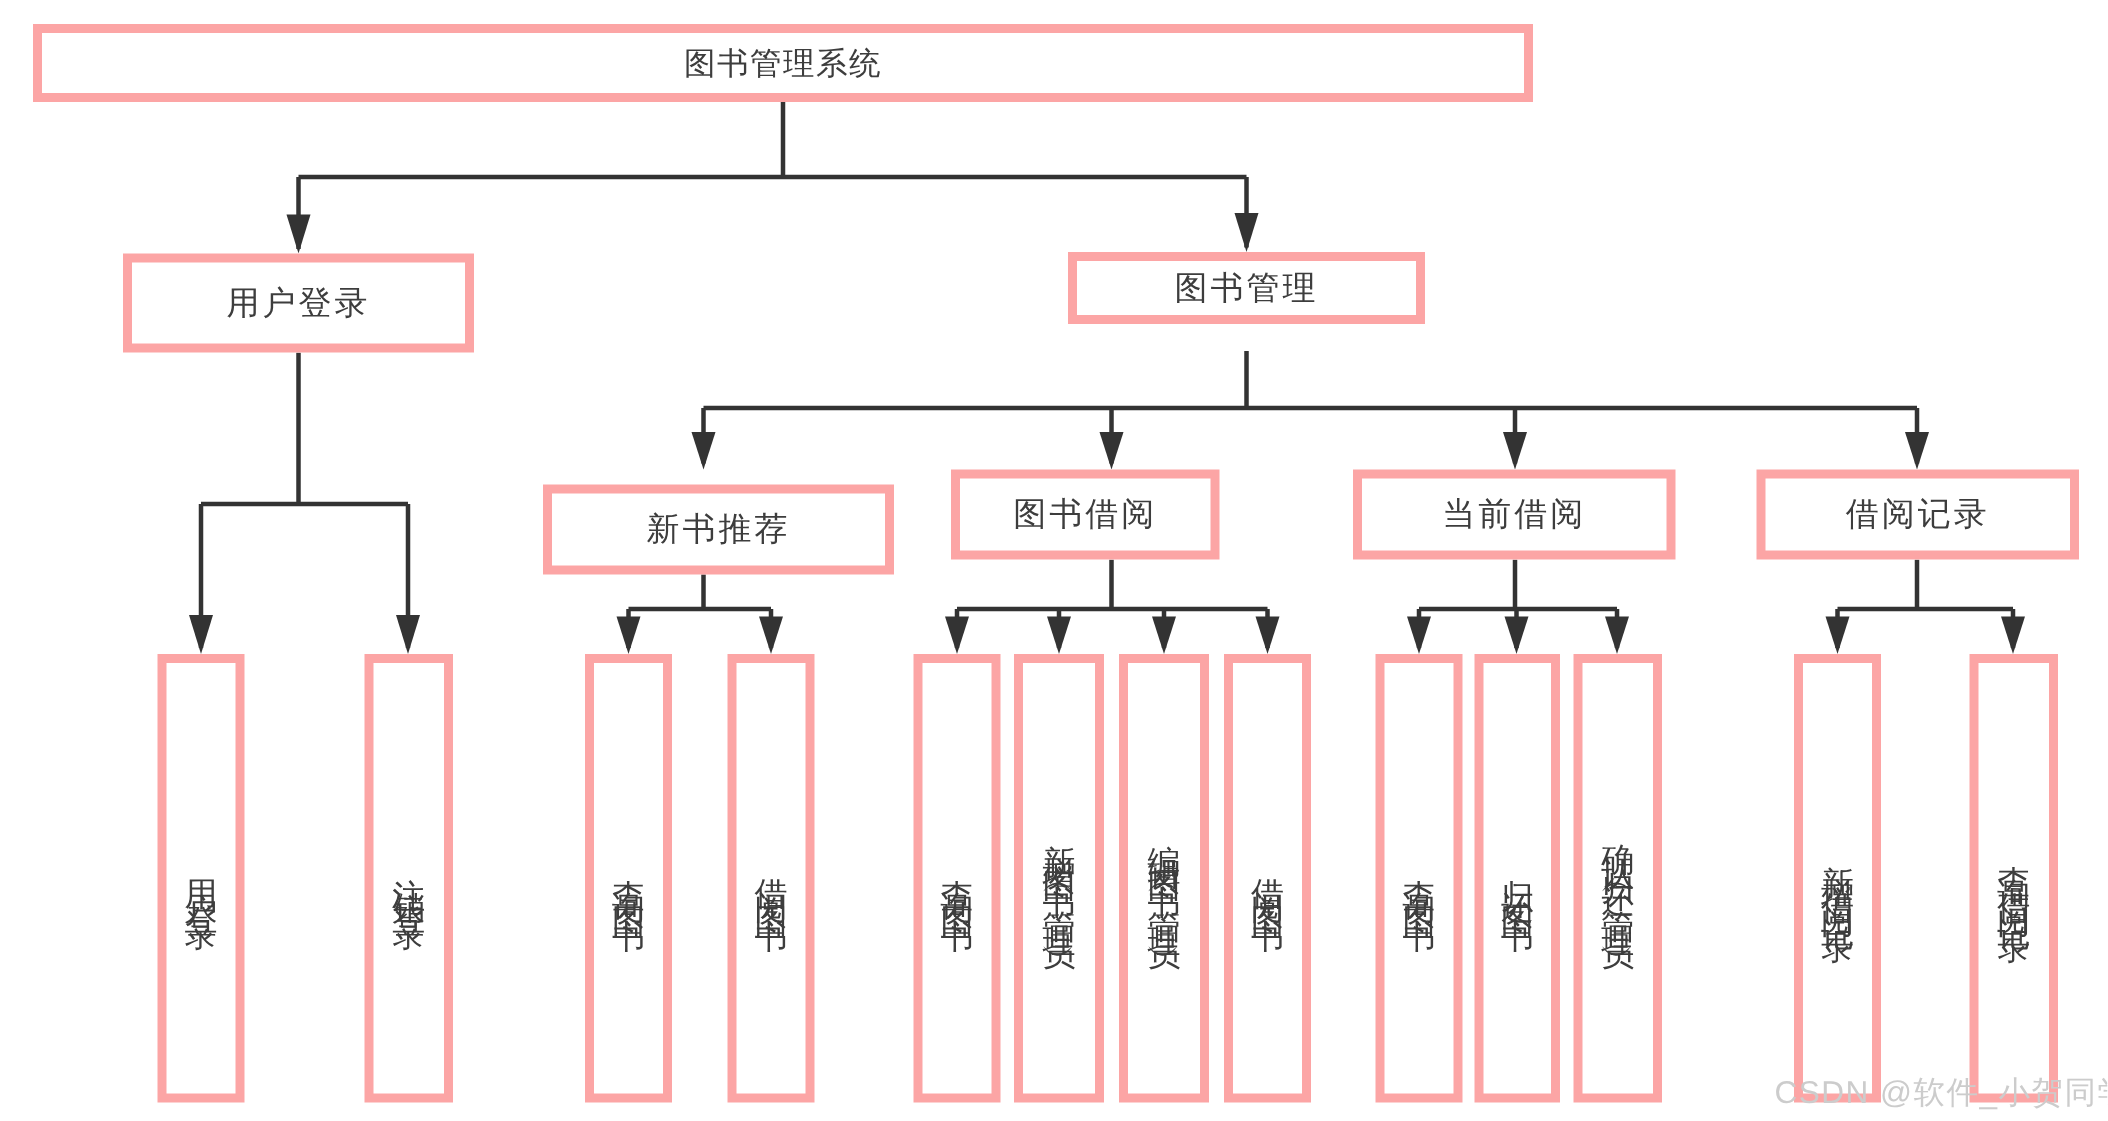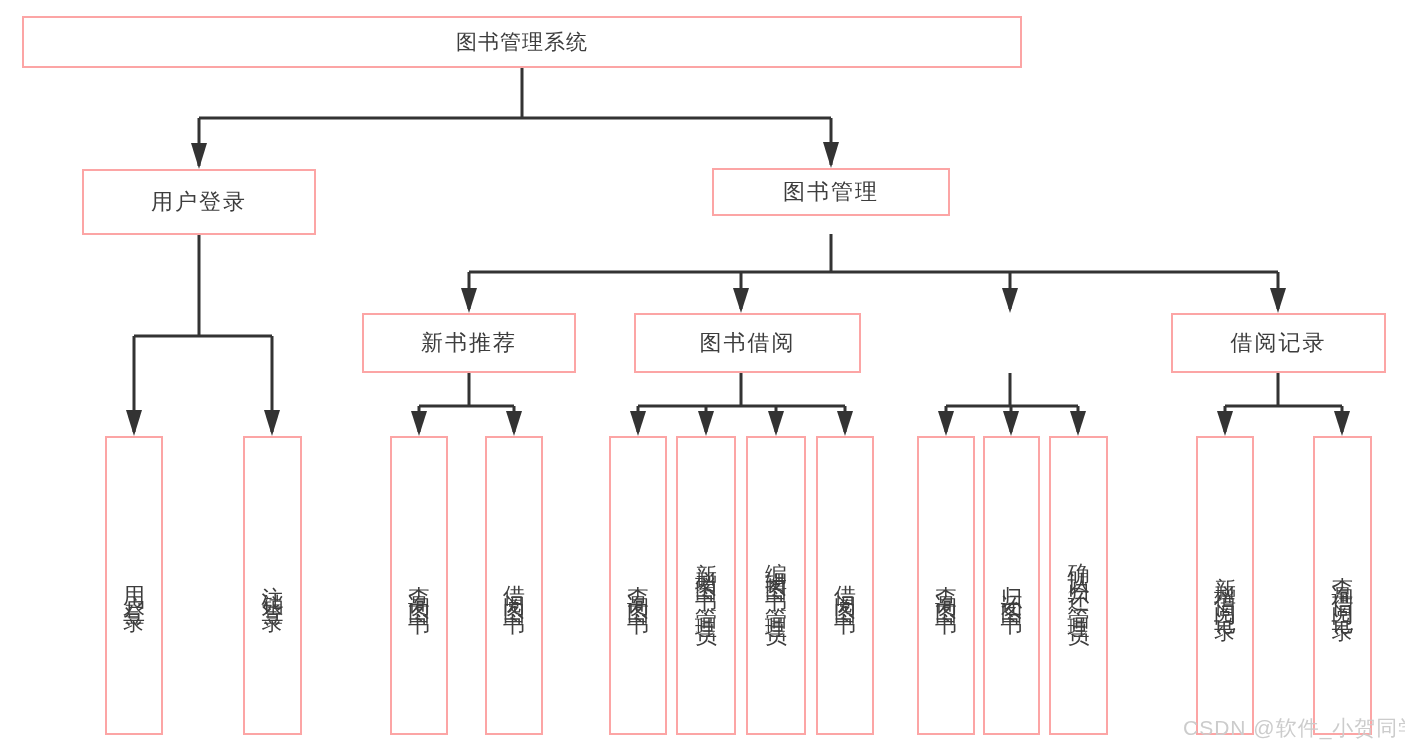--- a/index.html
+++ b/index.html
@@ -12,21 +12,21 @@
     overflow: hidden;
   }
   .connectors {
     position: absolute;
     left: 0; top: 0;
     z-index: 1;
   }
   .box {
     position: absolute;
     box-sizing: border-box;
-    border: 2px solid #fca5a5;
+    border: 6px solid #fca5a5;
     background: #ffffff;
     display: flex;
     align-items: center;
     justify-content: center;
     color: #3d3d3d;
     z-index: 2;
   }
   .box--h span {
     font-size: 22px;
     letter-spacing: 2px;
@@ -94,25 +94,28 @@
     <span>图书管理系统</span>
   </div>
 
   <div class="box box--h" style="left:82px; top:169px; width:234px; height:66px;">
     <span>用户登录</span>
   </div>
   <div class="box box--h" style="left:712px; top:168px; width:238px; height:48px;">
     <span>图书管理</span>
   </div>
 
-  <div class="box box--h" style="left:362px; top:313px; width:214px; height:60px;">
+  <div class="box box--h" style="left:362px; top:323px; width:234px; height:60px;">
     <span>新书推荐</span>
   </div>
-  <div class="box box--h" style="left:634px; top:313px; width:227px; height:60px;">
+  <div class="box box--h" style="left:634px; top:313px; width:179px; height:60px;">
     <span>图书借阅</span>
+  </div>
+  <div class="box box--h" style="left:902px; top:313px; width:215px; height:60px;">
+    <span>当前借阅</span>
   </div>
   <div class="box box--h" style="left:1171px; top:313px; width:215px; height:60px;">
     <span>借阅记录</span>
   </div>
 
   <div class="box box--v" style="left:105px; top:436px; width:58px; height:299px;">
     <span>用户登录</span>
   </div>
   <div class="box box--v" style="left:243px; top:436px; width:59px; height:299px;">
     <span>注销登录</span>

